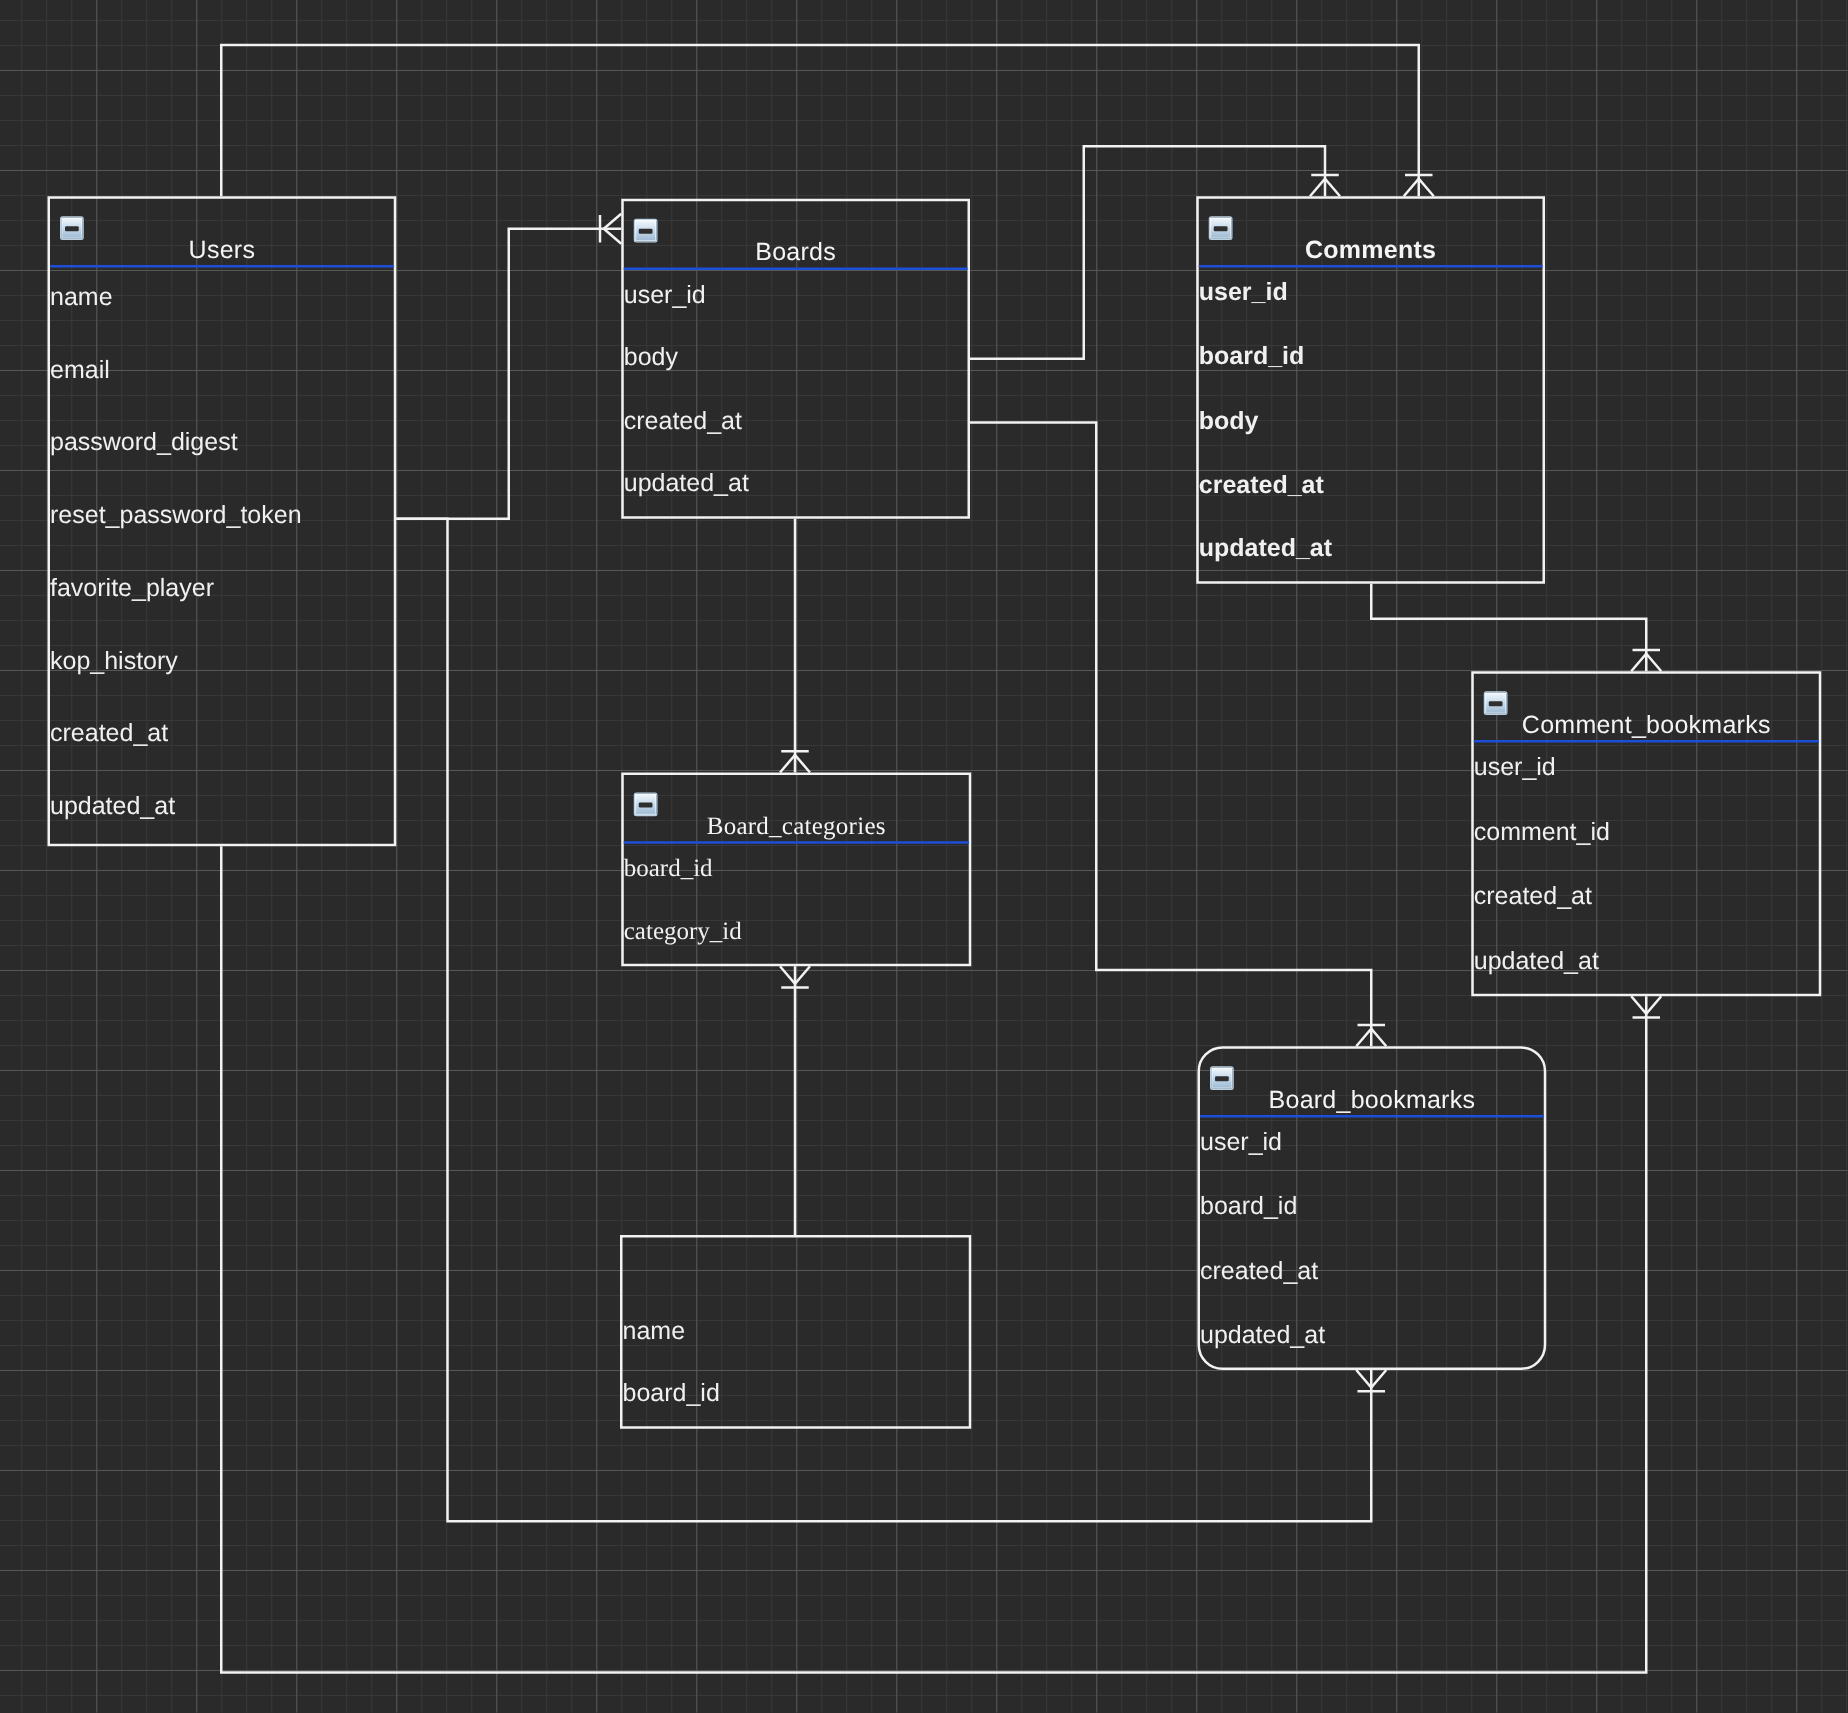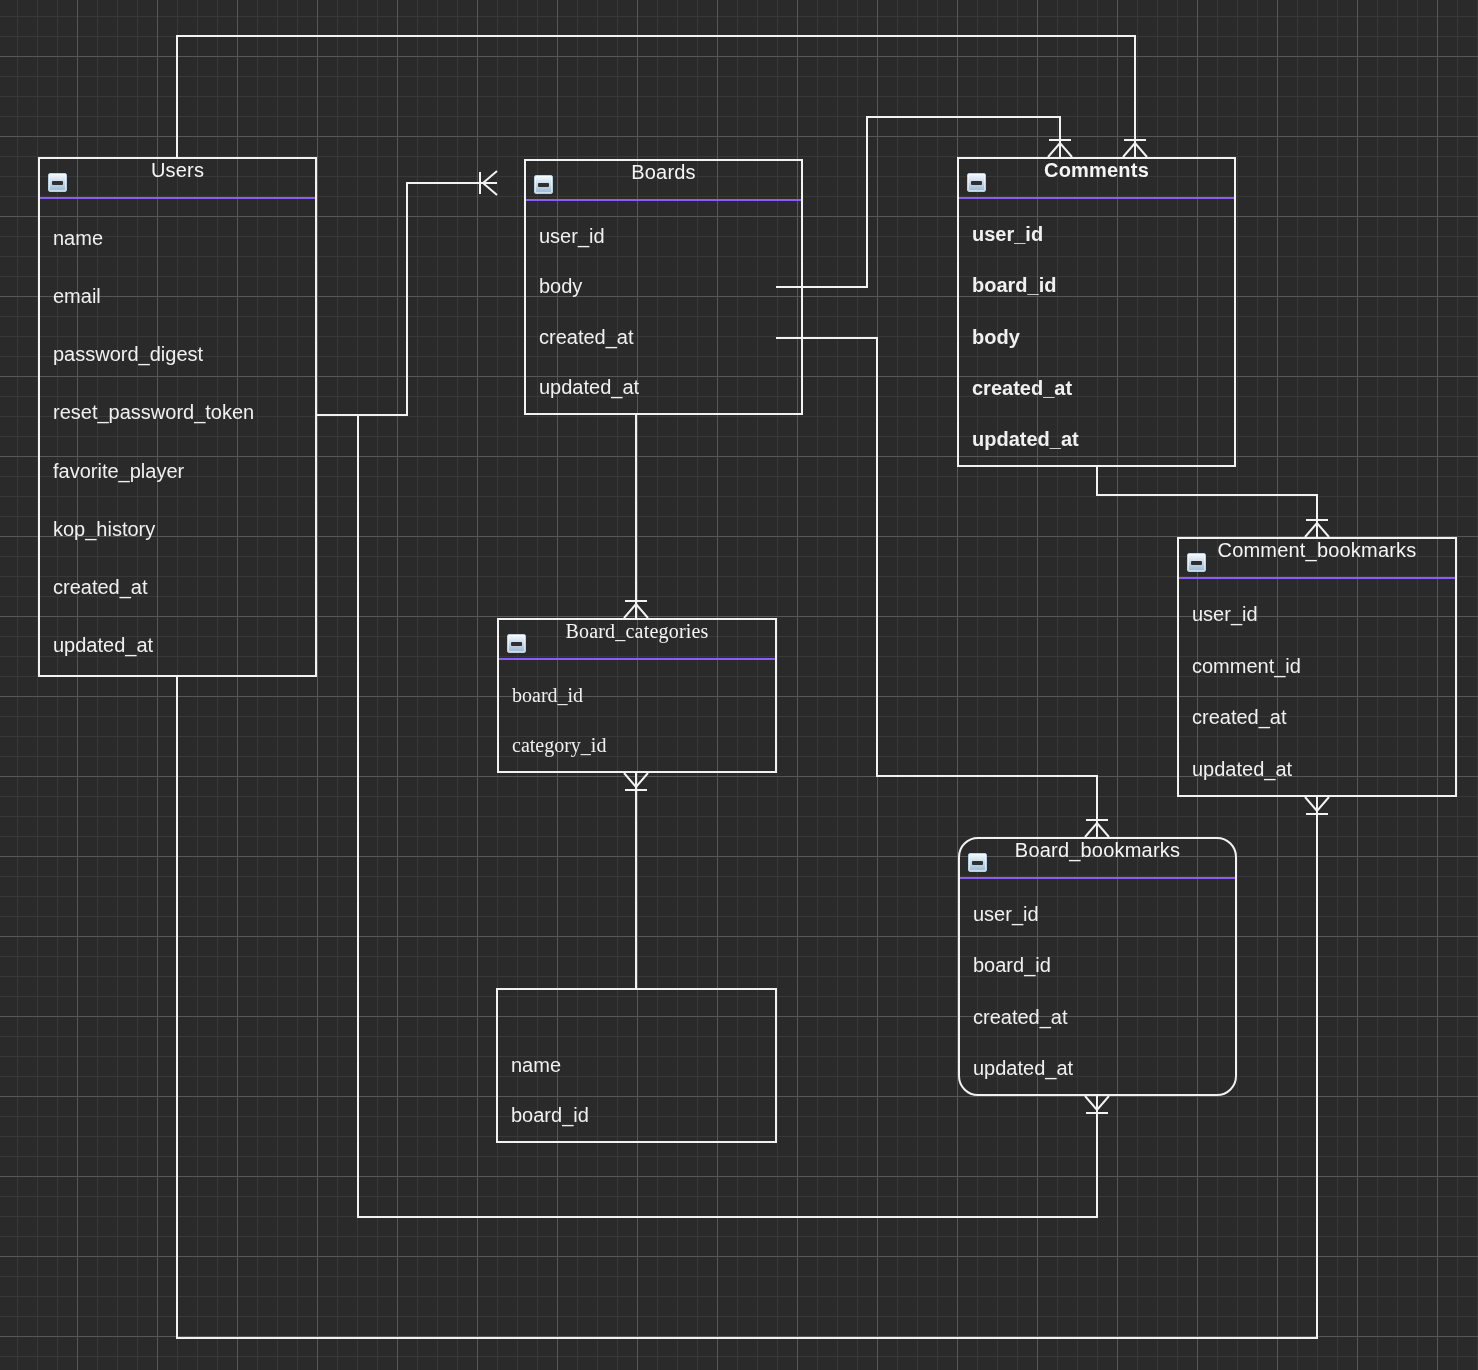--- a/index.html
+++ b/index.html
@@ -17,38 +17,38 @@
     color:#f0f0f0;
   }
   #canvas{position:absolute;inset:0;}
   #connectors{position:absolute;left:0;top:0;z-index:2;}
   #connectors path, #connectors polyline{pointer-events:stroke;}
   .table{
     position:absolute;box-sizing:border-box;z-index:1;
     border:2px solid #f2f2f2;background:transparent;
   }
   .tbl-header{
-    position:relative;box-sizing:border-box;height:40px;
-    border-bottom:2px solid #8b5cf6;
-    display:flex;align-items:flex-start;justify-content:center;
+    position:relative;box-sizing:border-box;height:55px;
+    border-bottom:2px solid #1d4ed8;
+    display:flex;align-items:flex-end;justify-content:center;
   }
   .tbl-title{
     font-size:20px;letter-spacing:.2px;color:#f5f5f5;white-space:nowrap;
   }
   .collapse-btn{
     position:absolute;left:8px;top:14px;width:19px;height:19px;box-sizing:border-box;
     border:1px solid #b9cfe2;border-radius:2px;
     background:linear-gradient(180deg,#f4f9fd 0%,#cfdfee 40%,#9cb9d2 100%);
     box-shadow:inset 0 0 0 1px rgba(255,255,255,.5);
     display:flex;align-items:center;justify-content:center;cursor:pointer;
   }
   .collapse-btn .bar{width:11px;height:4px;background:#2f2f2f;border-radius:1px;}
   .rows{position:absolute;left:0;right:0;top:50px;bottom:0;display:flex;flex-direction:column;}
   .row{
-    flex:1;display:flex;align-items:center;padding-left:13px;
+    flex:1;display:flex;align-items:center;
     font-size:20px;color:#f0f0f0;white-space:nowrap;
   }
 </style>
 </head>
 <body>
 
 <div id="canvas">
   <svg id="connectors" width="1478" height="1370" viewBox="0 0 1478 1370">
       <g fill="none" stroke="#f2f2f2" stroke-width="2">
         <polyline points="317,415 407,415 407,183 497,183"></polyline>
@@ -99,21 +99,21 @@
           <div class="row">name</div>
           <div class="row">email</div>
           <div class="row">password_digest</div>
           <div class="row">reset_password_token</div>
           <div class="row">favorite_player</div>
           <div class="row">kop_history</div>
           <div class="row">created_at</div>
           <div class="row">updated_at</div>
         </div>
       </div>
-      <div class="table" style="left: 497px; top: 159px; width: 279px; height: 256px; margin-left: 27px;">
+      <div class="table" style="left: 497px; top: 159px; width: 279px; height: 256px;">
         <div class="tbl-header">
           <span class="collapse-btn">
             <span class="bar"></span>
           </span>
           <span class="tbl-title">Boards</span>
         </div>
         <div class="rows">
           <div class="row">user_id</div>
           <div class="row">body</div>
           <div class="row">created_at</div>

